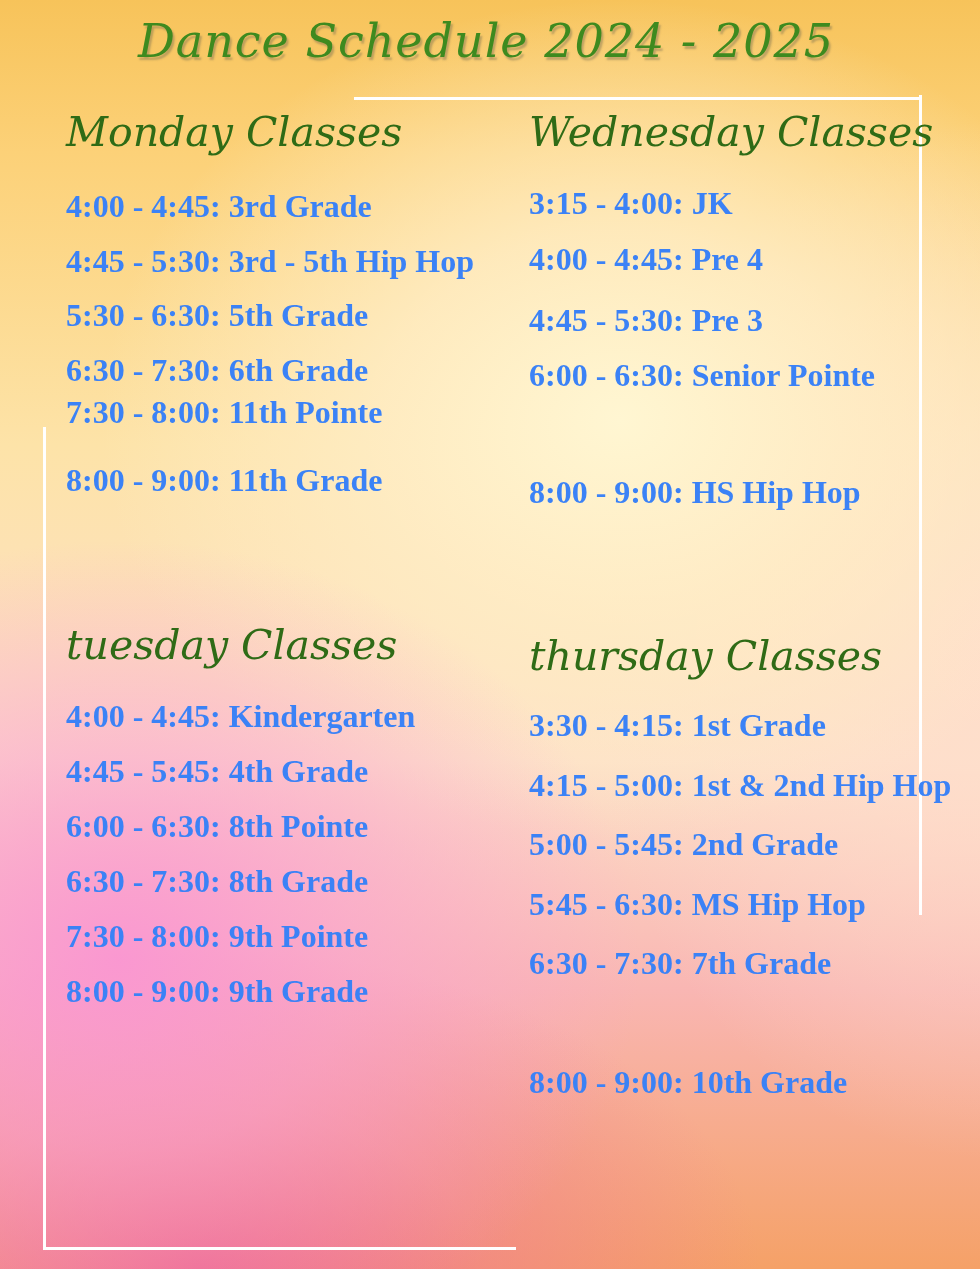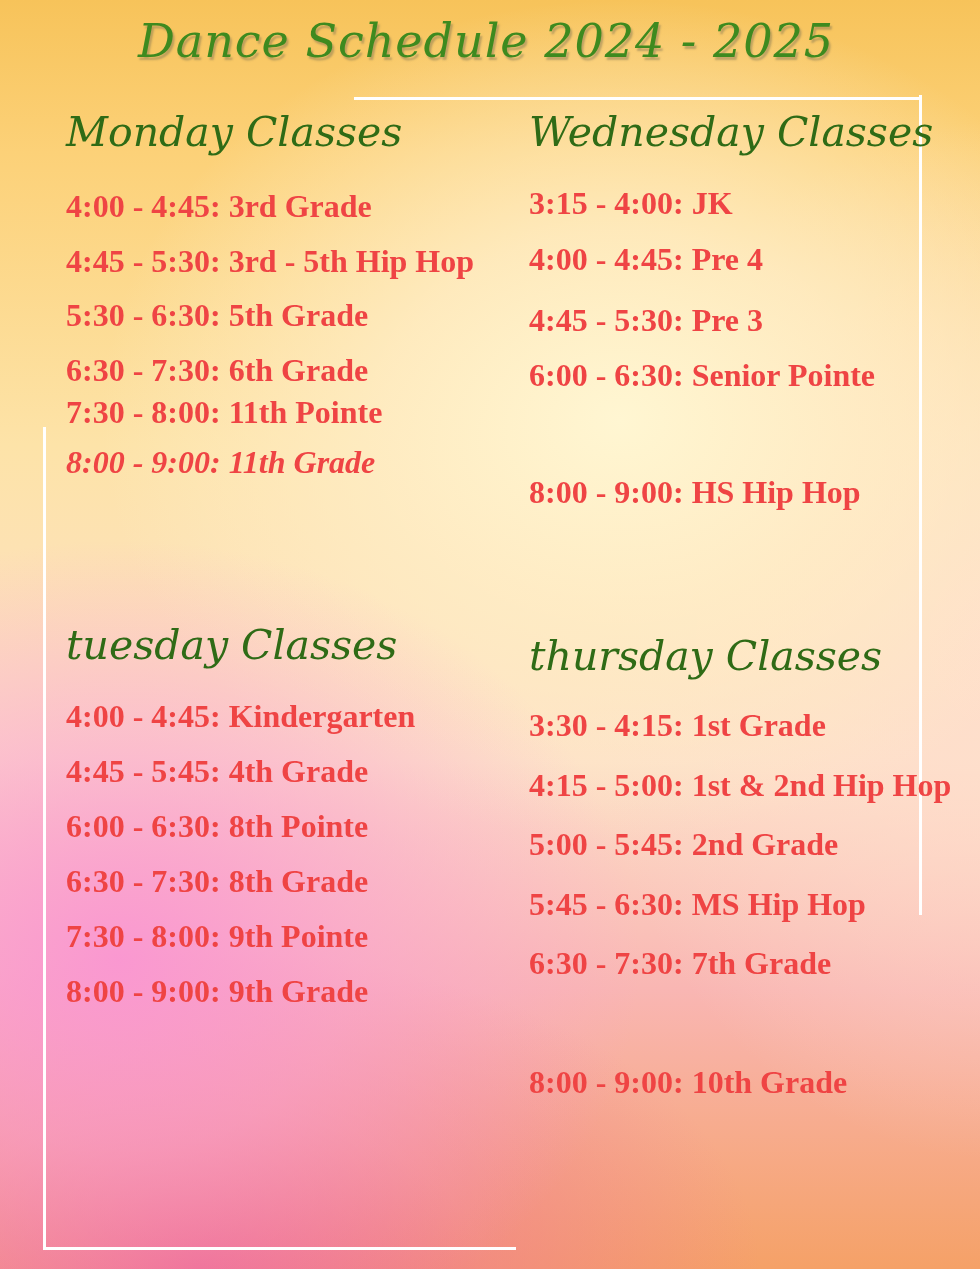--- a/index.html
+++ b/index.html
@@ -20,42 +20,42 @@
     text-shadow: 2px 3px 2px rgba(120,110,80,0.45);
   }
   .section { position: absolute; }
   .heading {
     font-family: "DejaVu Serif", serif; font-style: italic;
     font-size: 41px; color: #2f6b16; line-height: 56px; margin-bottom: 10px;
     white-space: nowrap;
   }
   .entry {
     font-family: "Liberation Serif", serif; font-weight: bold;
-    font-size: 32px; color: #ef4444; white-space: nowrap;
+    font-size: 32px; color: #3b82f6; white-space: nowrap;
     position: absolute; left: 0;
   }
 </style>
 </head>
 <body>
 
 <div class="frame" style="left:354px; top:97px; width:568px; height:3px;"></div>
 <div class="frame" style="left:919px; top:95px; width:3px; height:820px;"></div>
 <div class="frame" style="left:43px; top:427px; width:3px; height:823px;"></div>
 <div class="frame" style="left:44px; top:1247px; width:472px; height:3px;"></div>
 
 <div class="title">Dance Schedule 2024 - 2025</div>
 
 <div class="section" style="left:66px; top:104px; width:440px; height:400px;">
   <div class="heading">Monday Classes</div>
   <div class="entry" style="top:84px;">4:00 - 4:45: 3rd Grade</div>
   <div class="entry" style="top:139px;">4:45 - 5:30: 3rd - 5th Hip Hop</div>
   <div class="entry" style="top:193px;">5:30 - 6:30: 5th Grade</div>
   <div class="entry" style="top:248px;">6:30 - 7:30: 6th Grade</div>
   <div class="entry" style="top:290px;">7:30 - 8:00: 11th Pointe</div>
-  <div class="entry" style="top:340px;font-style:italic;">8:00 - 9:00: 11th Grade</div>
+  <div class="entry" style="top:358px;">8:00 - 9:00: 11th Grade</div>
 </div>
 
 <div class="section" style="left:529px; top:104px; width:400px; height:410px;">
   <div class="heading">Wednesday Classes</div>
   <div class="entry" style="top:81px;">3:15 - 4:00: JK</div>
   <div class="entry" style="top:137px;">4:00 - 4:45: Pre 4</div>
   <div class="entry" style="top:198px;">4:45 - 5:30: Pre 3</div>
   <div class="entry" style="top:253px;">6:00 - 6:30: Senior Pointe</div>
   <div class="entry" style="top:370px;">8:00 - 9:00: HS Hip Hop</div>
 </div>

